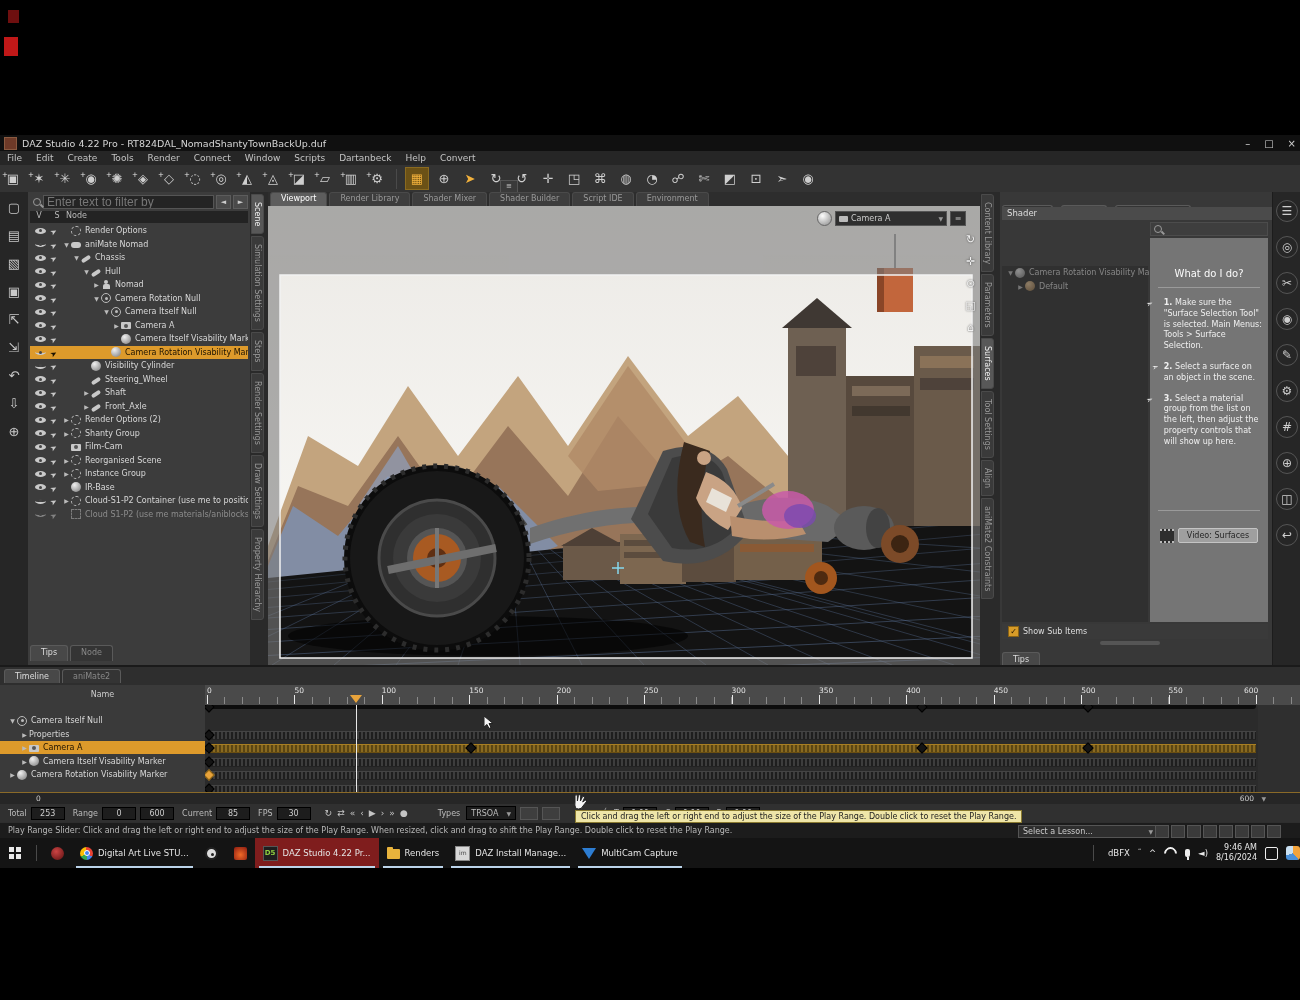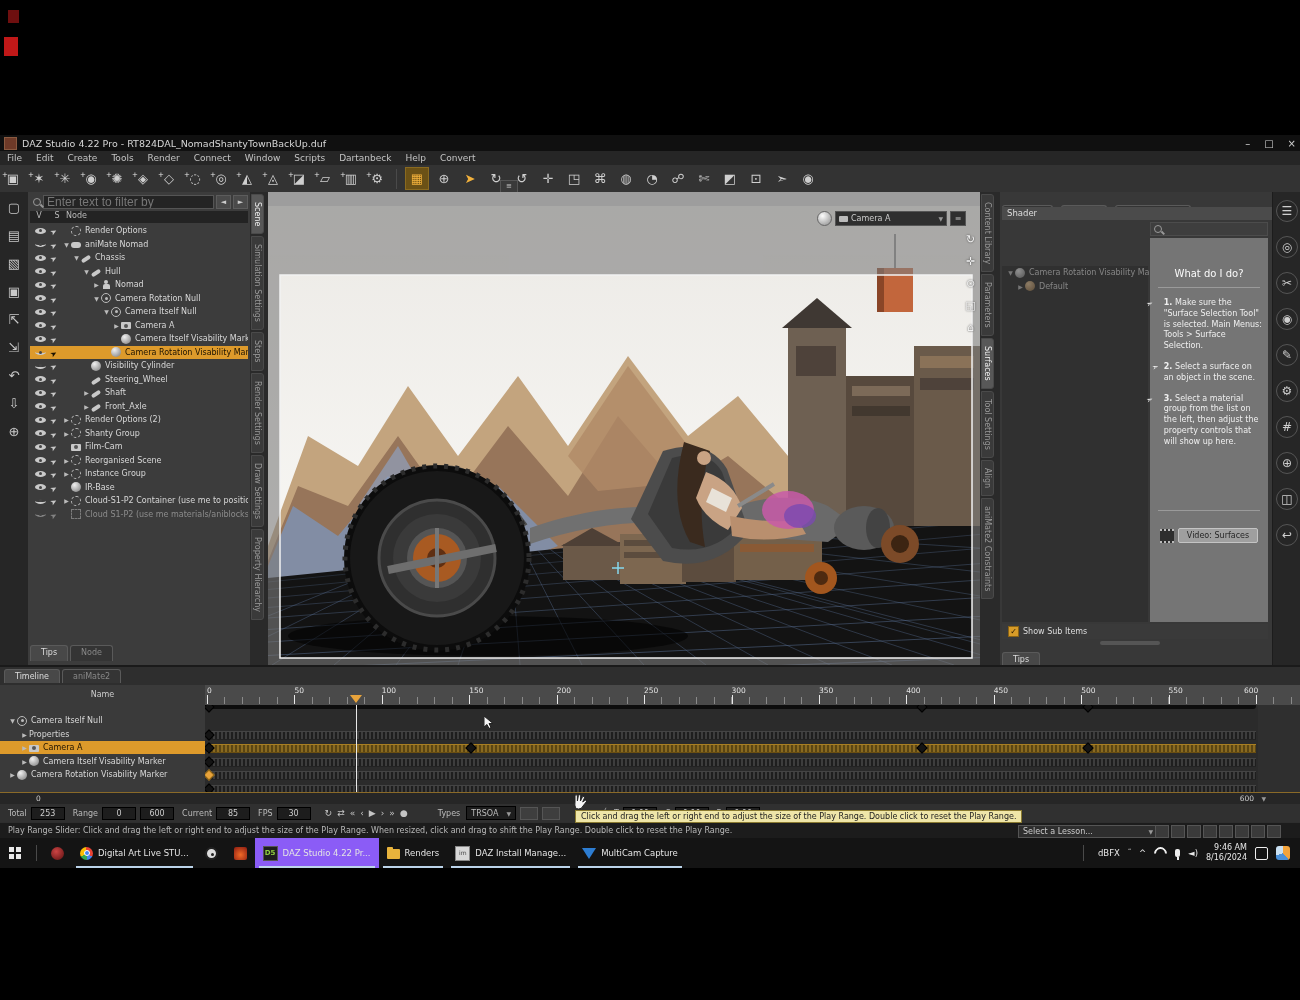--- a/index.html
+++ b/index.html
@@ -150,34 +150,34 @@
   #lesson .dd{margin-left:auto;font-size:6px;color:#999}
   #lesson-nav{position:absolute;left:1155px;top:2px;display:flex;gap:2px}
   .lnb{width:12px;height:11px;background:#3a3a3a;border:1px solid #555}
   
   #taskbar{position:absolute;left:0;top:838px;width:1300px;height:30px;background:#141414;display:flex;align-items:center}
   .tsep{width:1px;height:16px;background:#4a4a4a;margin:0 6px}
   #start{width:30px;height:30px;display:flex;align-items:center;justify-content:center}
   #start::before{content:"";width:5px;height:5px;background:#e8e8e8;box-shadow:7px 0 #e8e8e8,0 7px #e8e8e8,7px 7px #e8e8e8;display:block;margin:-7px 7px 0 0}
   .task-item{height:30px;display:flex;align-items:center;gap:5px;padding:0 8px;color:#e4e4e4;font-size:8.5px;position:relative}
   .task-item.open::after{content:"";position:absolute;left:4px;right:4px;bottom:0;height:2px;background:#bcd4ea}
-  .task-item.active{background:#8b5cf6}
+  .task-item.active{background:#7f1d1d}
   .ticon{width:13px;height:13px;flex:none;position:relative}
   .i-red-dot{border-radius:50%;background:radial-gradient(circle at 40% 35%,#c44,#5a1010)}
   .i-chrome{border-radius:50%;background:conic-gradient(#ea4335 0 120deg,#4285f4 0 180deg,#34a853 0 240deg,#fbbc05 0 360deg)}
   .i-chrome::after{content:"";position:absolute;left:3.5px;top:3.5px;width:6px;height:6px;border-radius:50%;background:#4285f4;border:1px solid #fff;box-sizing:border-box}
   .i-film{border-radius:50%;background:#ddd;border:2px solid #222;box-sizing:border-box}
   .i-film::after{content:"";position:absolute;left:4px;top:4px;width:3px;height:3px;border-radius:50%;background:#222}
   .i-red-app{border-radius:2px;background:radial-gradient(circle at 50% 60%,#f06a28,#8a1a10)}
   .i-d5{background:#1e1e1e;border:1px solid #555;color:#8fce3f;font-size:7px;font-weight:bold;text-align:center;line-height:12px}
   .i-folder{background:#e8b33c;border-radius:1px;height:10px;margin-top:2px}
   .i-folder::before{content:"";position:absolute;left:0;top:-2px;width:6px;height:3px;background:#e8b33c;border-radius:1px 1px 0 0}
   .i-dim{background:#d8d8d8;border:1px solid #888;color:#444;font-size:6px;text-align:center;line-height:11px}
   .i-multicam{width:0;height:0;border-left:7px solid transparent;border-right:7px solid transparent;border-top:11px solid #2d7dd2}
-  #tray{margin-left:auto;display:flex;align-items:center;gap:8px;color:#e8e8e8;font-size:8.5px;padding-right:10px}
+  #tray{margin-left:auto;display:flex;align-items:center;gap:8px;color:#e8e8e8;font-size:8.5px;}
   .wifi{width:9px;height:9px;border:2px solid #eee;border-radius:50%;border-bottom-color:transparent;border-left-color:transparent;transform:rotate(-45deg)}
   .mic{width:5px;height:8px;background:#eee;border-radius:2px;position:relative}
   .mic::after{content:"";position:absolute;left:1.5px;top:8px;width:2px;height:3px;background:#eee}
   #clock{text-align:right;line-height:1.2;font-size:8px}
   .notif{width:11px;height:11px;border:1.5px solid #eee;border-radius:2px}
   .weather{width:14px;height:14px;border-radius:3px;background:conic-gradient(#f2a33c 0 140deg,#4a90d9 0 250deg,#c9e0f2 0 360deg)}
   
   .redsq1{position:absolute;left:8px;top:10px;width:11px;height:13px;background:#6e0f0f}
   .redsq2{position:absolute;left:4px;top:37px;width:14px;height:19px;background:#c01818}
   .cursor{position:absolute;z-index:80}
@@ -463,20 +463,28 @@
         <div id="pane-menu-chip">≡</div>
       <div class="vtab act">Scene</div>
           <div class="vtab">Simulation Settings</div>
           <div class="vtab">Steps</div>
           <div class="vtab">Render Settings</div>
           <div class="vtab">Draw Settings</div>
           <div class="vtab">Property Hierarchy</div>
         </div>
 
       <div id="viewport">
+        <div id="vp-tabs">
+            <div class="vptab act">Viewport</div>
+            <div class="vptab">Render Library</div>
+            <div class="vptab">Shader Mixer</div>
+            <div class="vptab">Shader Builder</div>
+            <div class="vptab">Script IDE</div>
+            <div class="vptab">Environment</div>
+          </div>
         <div id="vp-canvas">
           <svg width="712" height="459" viewBox="0 0 712 459">
             <defs>
               <linearGradient id="sky" x1="0" y1="0" x2="0" y2="1">
                 <stop offset="0" stop-color="#eceae6"></stop>
                   <stop offset="1" stop-color="#f8f7f4"></stop>
               </linearGradient>
               <clipPath id="groundclip">
                   <path d="M0,372 L712,300 L712,459 L0,459 Z"></path>
                 </clipPath>

